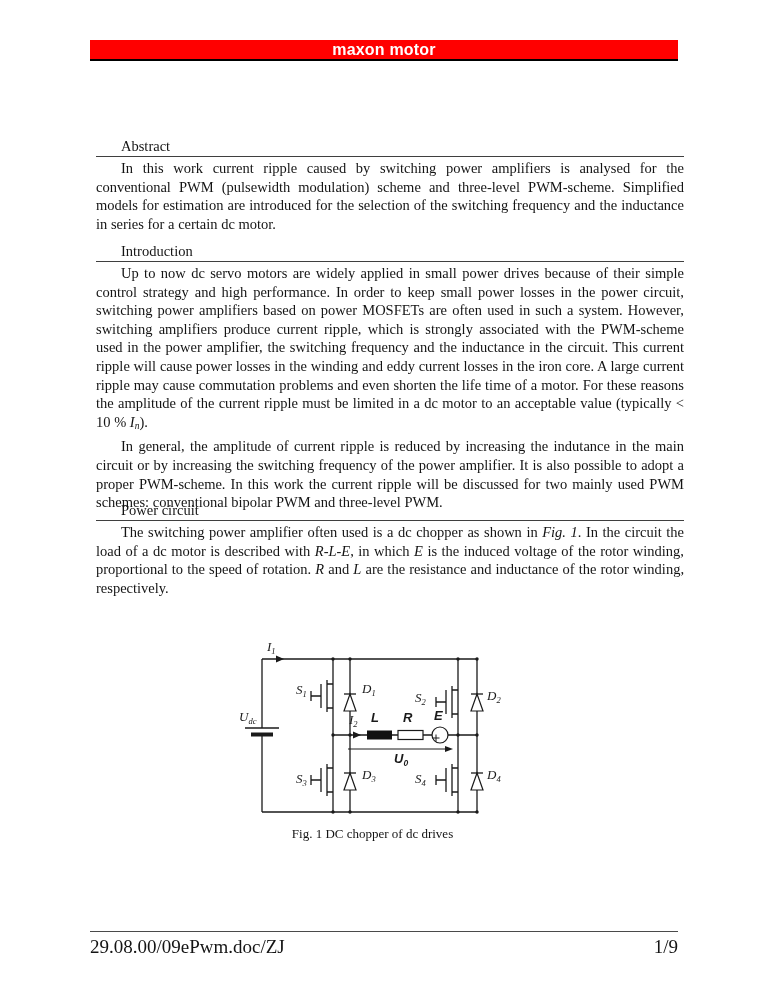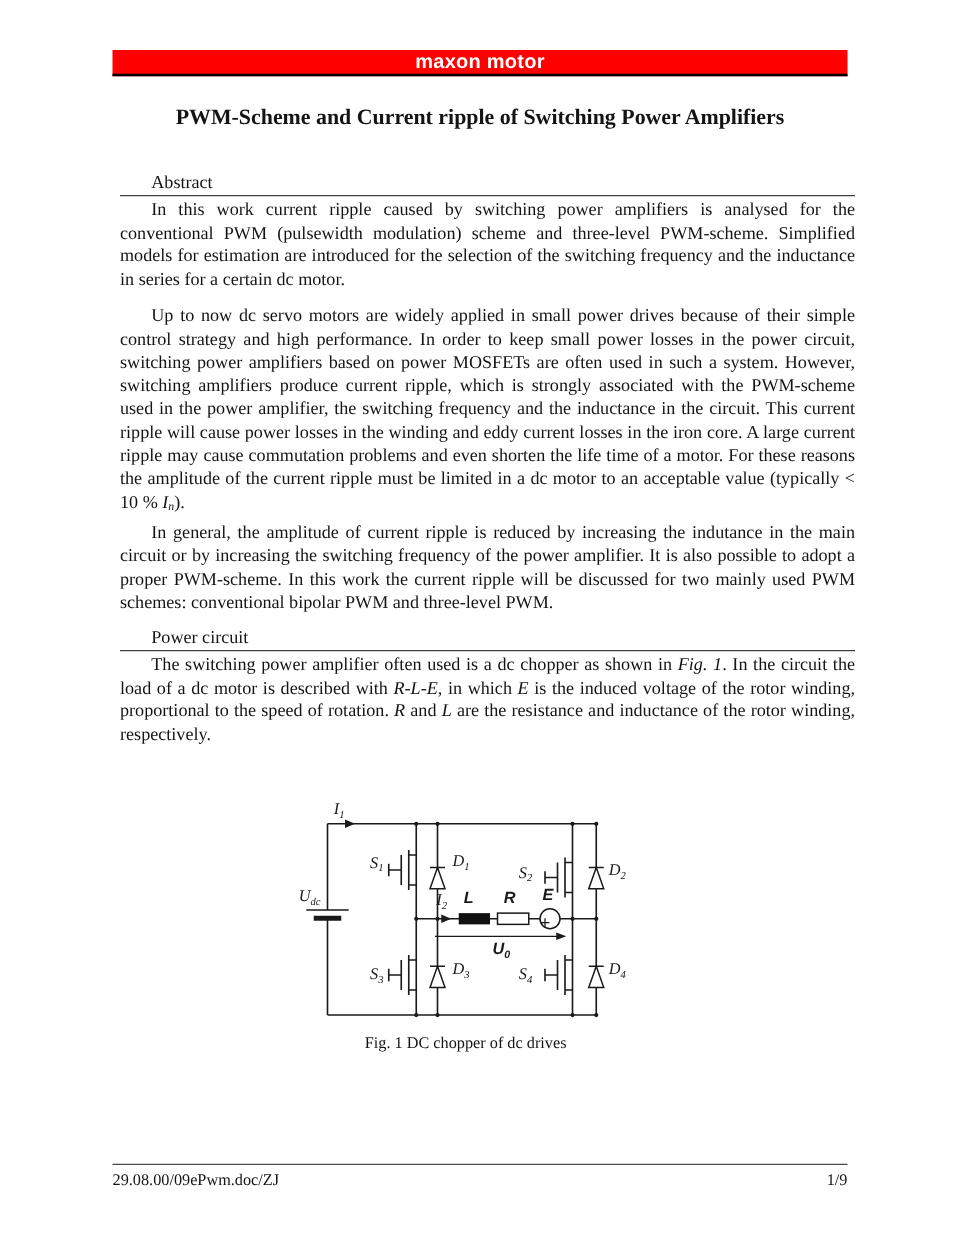--- a/index.html
+++ b/index.html
@@ -56,40 +56,40 @@
   svg .dot{fill:#1a1a1a;stroke:none;}
   svg .comp-white{fill:#ffffff;stroke:#1a1a1a;stroke-width:1.2;}
   svg .comp-black{fill:#111111;stroke:none;}
   svg text.clbl{font-family:"Liberation Serif",serif;font-style:italic;font-size:13px;fill:#1a1a1a;}
   svg text.clbl-sans{font-family:"Liberation Sans",sans-serif;font-style:italic;font-weight:bold;font-size:13px;fill:#1a1a1a;}
   svg tspan.sub{font-size:8.5px;}
   
   .footer-rule{position:absolute;left:90px;top:931px;width:588px;height:1px;background:#4a4a4a;}
   .footer-row{
     position:absolute;left:90px;top:936px;width:588px;display:flex;justify-content:space-between;
-    font-size:13px;
+    font-size:19px;
   }
 </style>
 </head>
 <body>
 
 <div class="page">
 
   <div class="brand-bar">
     <span>maxon motor</span>
   </div>
 
-  <div class="doc-title">PWM-Scheme and Current ripple of Switching Power Amplifiers</div>
 
   <div class="content">
       <div class="section">
         <div class="sec-heading">Abstract</div>
         <p class="para"><span class="run">In this work current ripple caused by switching power amplifiers is analysed for the conventional PWM (pulsewidth modulation) scheme and three-level PWM-scheme. Simplified models for estimation are introduced for the selection of the switching frequency and the inductance in series for a certain dc motor.</span></p>
       </div>
       <div class="section">
+        <div class="sec-heading">Introduction</div>
         <p class="para"><span class="run">Up to now dc servo motors are widely applied in small power drives because of their simple control strategy and high performance. In order to keep small power losses in the power circuit, switching power amplifiers based on power MOSFETs are often used in such a system. However, switching amplifiers produce current ripple, which is strongly associated with the PWM-scheme used in the power amplifier, the switching frequency and the inductance in the circuit. This current ripple will cause power losses in the winding and eddy current losses in the iron core. A large current ripple may cause commutation problems and even shorten the life time of a motor. For these reasons the amplitude of the current ripple must be limited in a dc motor to an acceptable value (typically &lt; 10 % </span><span class="run italic">I</span><span class="run italic-sub">n</span><span class="run">).</span></p>
         <p class="para"><span class="run">In general, the amplitude of current ripple is reduced by increasing the indutance in the main circuit or by increasing the switching frequency of the power amplifier. It is also possible to adopt a proper PWM-scheme. In this work the current ripple will be discussed for two mainly used PWM schemes: conventional bipolar PWM and three-level PWM.</span></p>
       </div>
       <div class="section">
         <div class="sec-heading">Power circuit</div>
         <p class="para"><span class="run">The switching power amplifier often used is a dc chopper as shown in </span><span class="run italic">Fig. 1</span><span class="run">.  In the circuit the load of a dc motor is described with </span><span class="run italic">R-L-E</span><span class="run">, in which </span><span class="run italic">E</span><span class="run"> is the induced voltage of the rotor winding, proportional to the speed of rotation. </span><span class="run italic">R</span><span class="run"> and </span><span class="run italic">L</span><span class="run"> are the resistance and inductance of the rotor winding, respectively.</span></p>
       </div>
     </div>
 
   <div class="figure-wrap">

